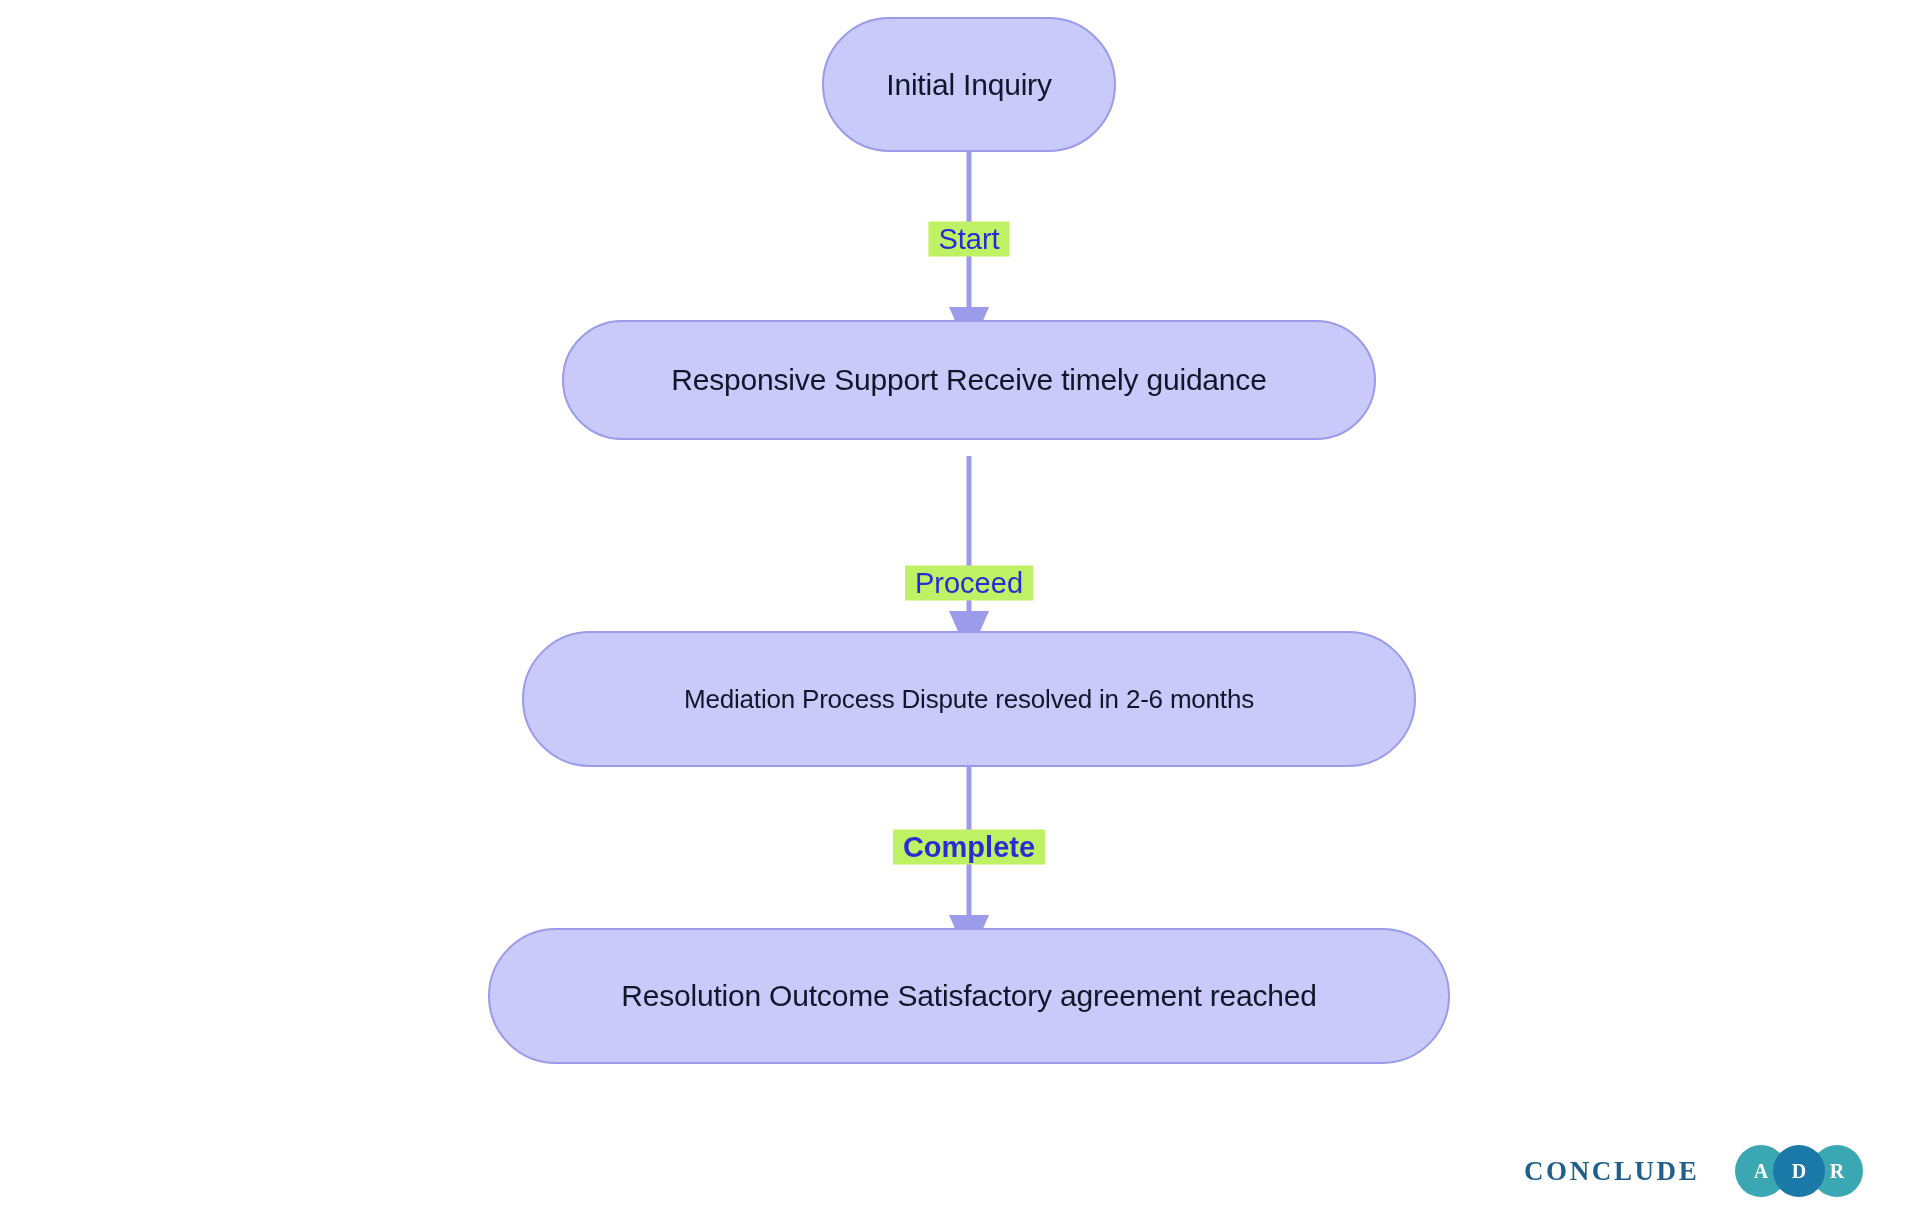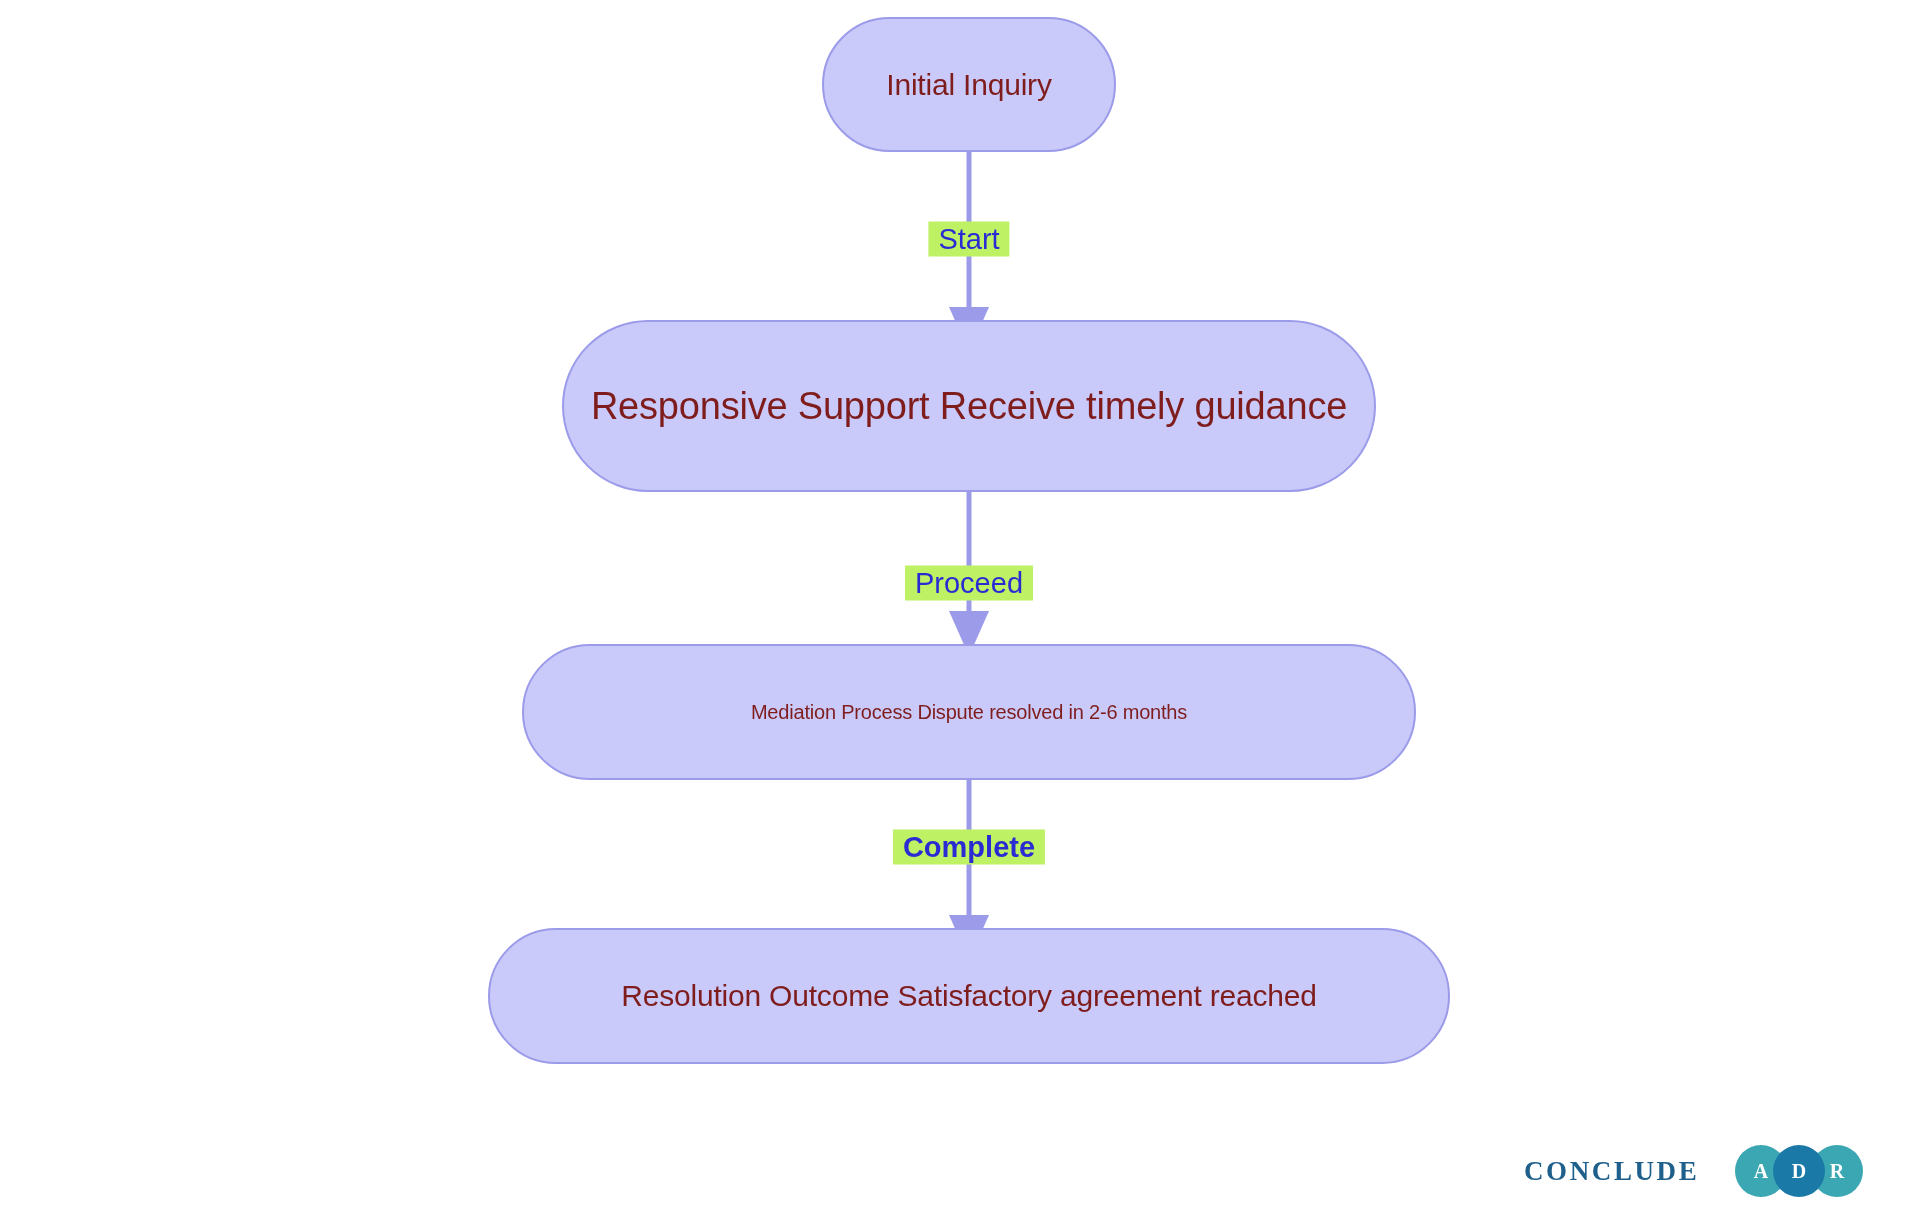--- a/index.html
+++ b/index.html
@@ -34,44 +34,44 @@
     align-items: center;
     justify-content: center;
     color: #2b2bd4;
     font-family: "Liberation Sans", sans-serif;
     white-space: nowrap;
     letter-spacing: -0.2px;
   }
 
   .node-label {
     display: block;
-    color: #7f1d1d;
+    color: #0f172a;
     line-height: 1;
   }
 
   #node-0 {
     left: 822px;
     top: 17px;
     width: 294px;
     height: 135px;
     font-size: 30px;
   }
   #node-1 {
     left: 562px;
     top: 320px;
     width: 814px;
-    height: 172px;
-    font-size: 38px;
+    height: 120px;
+    font-size: 30px;
   }
   #node-2 {
     left: 522px;
-    top: 644px;
+    top: 631px;
     width: 894px;
     height: 136px;
-    font-size: 20px;
+    font-size: 26px;
   }
   #node-3 {
     left: 488px;
     top: 928px;
     width: 962px;
     height: 136px;
     font-size: 30px;
   }
 
   

